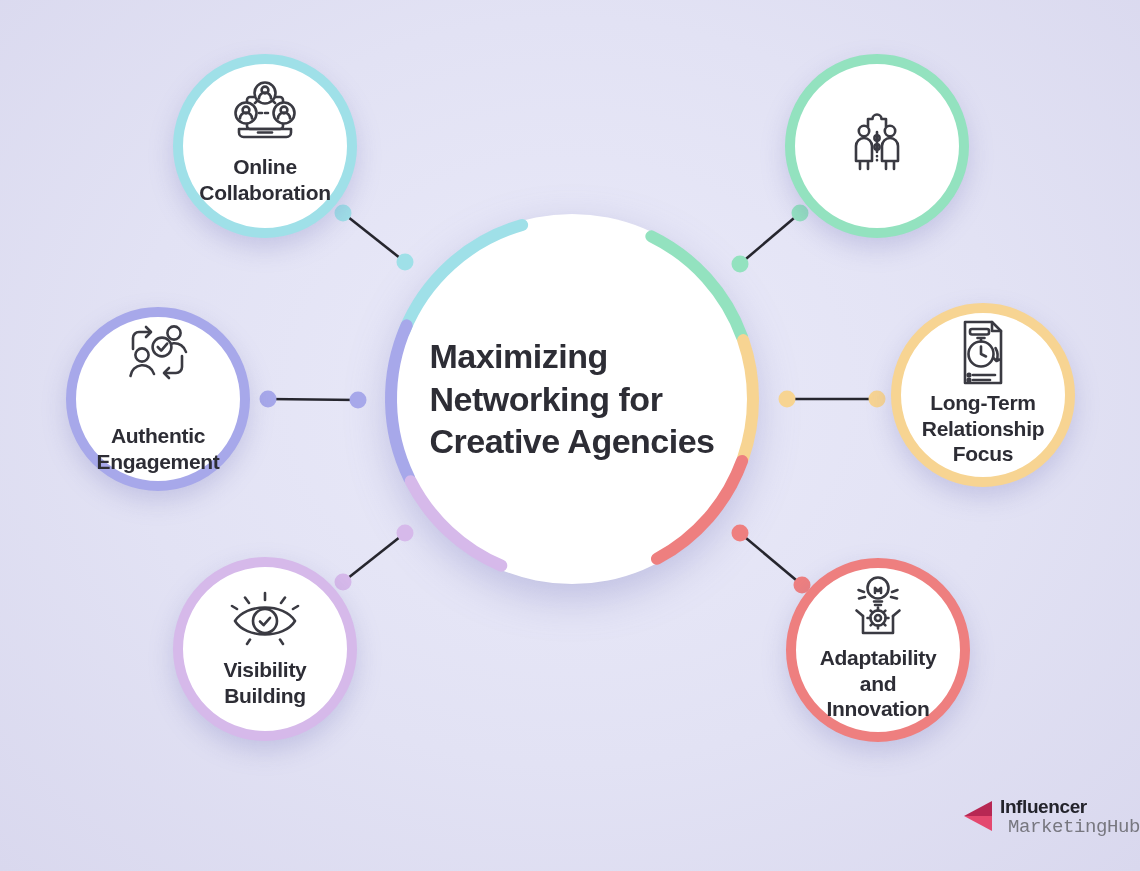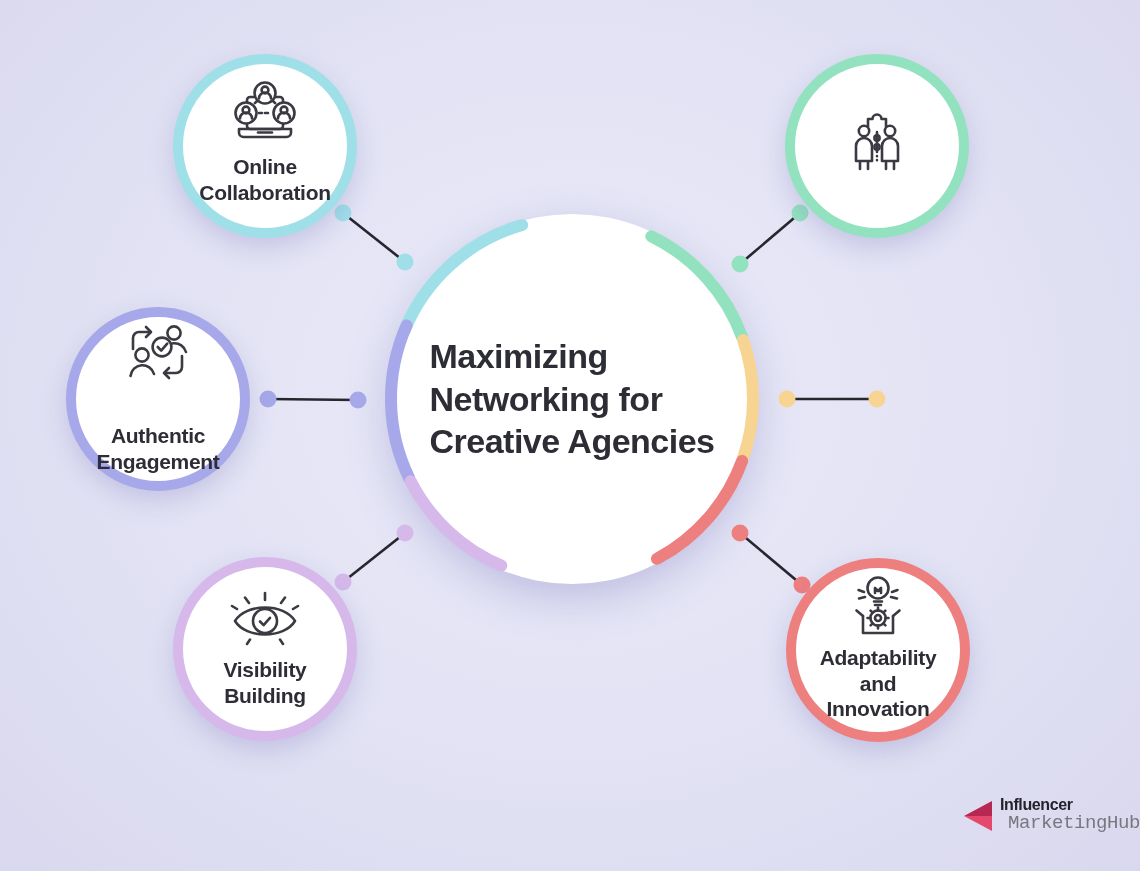--- a/index.html
+++ b/index.html
@@ -43,21 +43,21 @@
   .node-strategic     { left:785px; top:54px; }
   .node-authentic     { left:66px;  top:307px;gap:32px; }
   .node-longterm      { left:891px; top:303px; }
   .node-visibility    { left:173px; top:557px; }
   .node-adaptability  { left:786px; top:558px; }
   .logo {
     position:absolute; left:962px; top:796px; z-index:5;
     display:flex; align-items:flex-start; gap:6px;
   }
   .logo-mark { width:32px; height:34px; margin-top:3px; }
-  .logo-line1 { font-weight:bold; font-size:16px; letter-spacing:-0.4px; }
+  .logo-line1 { font-weight:bold; font-size:19px; letter-spacing:-0.4px; }
   .logo-line2 { font-size:19px; letter-spacing:-0.4px; margin-top:-2px; padding-left:8px;font-family:Liberation Mono, monospace; }
   .ic { stroke:#3a3a42; stroke-width:2.6; fill:none; stroke-linecap:round; stroke-linejoin:round; }
   .ic-fill { fill:#ffffff; }
 </style>
 </head>
 <body>
 
 <div class="canvas" style="background-color: rgb(226, 226, 244);">
 
   <svg class="links-layer">
@@ -142,20 +142,40 @@
         <circle class="ic-fill" cx="44" cy="29" r="9.4"></circle>
         <path d="M39.8 29 l3.4 3.6 6 -7"></path>
         <circle cx="24" cy="37" r="6.6"></circle>
         <path d="M12.5 58 a12 12 0 0 1 23.5 -2"></path>
       </g>
     </svg>
     <div class="node-label">Authentic
 Engagement</div>
   </div>
 
+  <div class="node node-longterm" style="border-color: rgb(247, 212, 146);">
+    <svg class="icon" viewBox="0 0 80 70">
+      <g class="ic">
+        <path d="M22 5 h27 l9 9 v52 h-36 z"></path>
+        <path d="M49 5 v9 h9"></path>
+        <rect x="27" y="12" width="19" height="5.5" rx="2"></rect>
+        <circle cx="38" cy="37" r="12.5"></circle>
+        <path d="M38 37 V29.5 M38 37 l5 2.5"></path>
+        <path d="M38 24.5 v-3.5 M34.5 21 h7"></path>
+        <path d="M52.5 31 a15 15 0 0 1 1 13 l-2.5 -2.5 m2.5 2.5 l3 -1.5"></path>
+        <circle cx="26" cy="58" r="1.3"></circle>
+          <path d="M30 58 h22"></path>
+        <circle cx="26" cy="63" r="1.3"></circle>
+          <path d="M30 63 h17"></path>
+      </g>
+    </svg>
+    <div class="node-label">Long-Term
+Relationship
+Focus</div>
+  </div>
 
   <div class="node node-adaptability" style="border-color: rgb(238, 127, 127);">
     <svg class="icon" viewBox="0 0 80 70">
       <g class="ic">
         <circle cx="40" cy="16" r="10.5"></circle>
         <path d="M37 21 v-5 m6 5 v-5 m-6 0 l3 3 3 -3"></path>
         <path d="M36 29.5 h8 M37 33 h6"></path>
         <path d="M26 20 l-5.5 -2 M27 25 l-6 1.5 M54 20 l5.5 -2 M53 25 l6 1.5"></path>
         <path d="M25 44 v17 h30 V44"></path>
         <path d="M25 44 l-6.5 -5.5 M55 44 l6.5 -5.5"></path>

